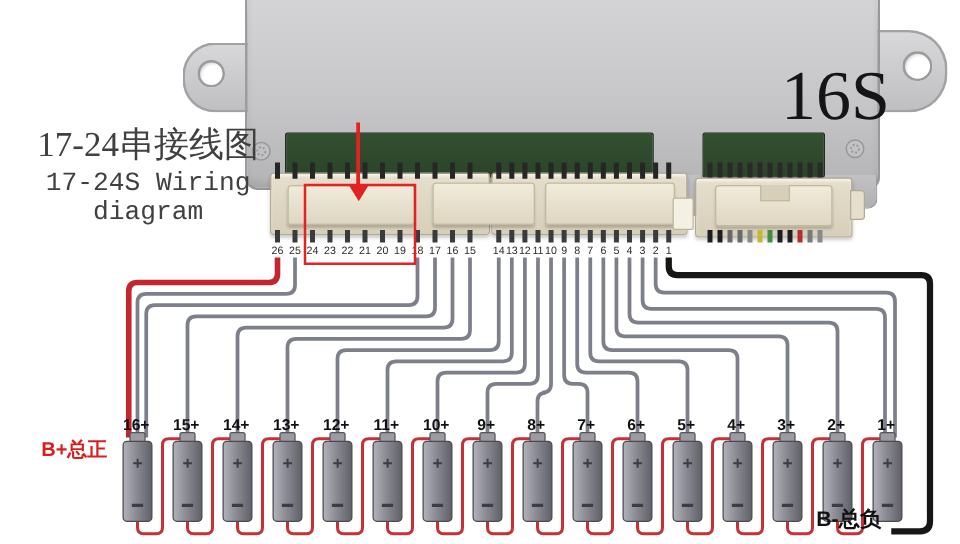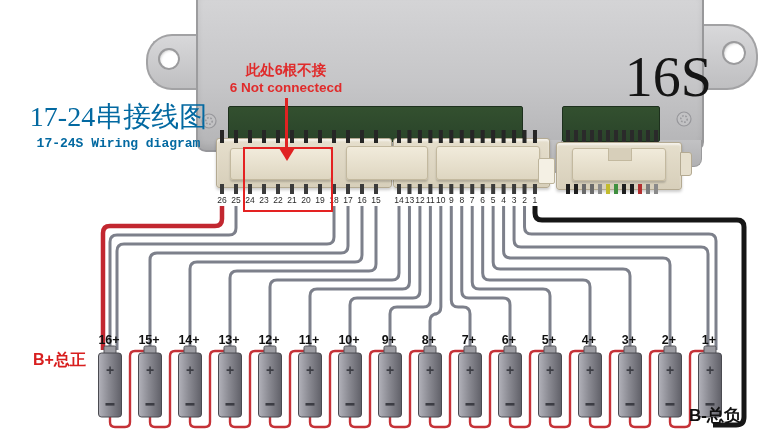--- a/index.html
+++ b/index.html
@@ -49,25 +49,25 @@
   #annotation .zh{font-size:14.5px;font-weight:bold;}
   #annotation .en{font-size:13.5px;font-weight:600;}
   #arrow-line{left:285px;top:98px;width:3px;height:52px;background:#e02222;}
   #arrow-head{left:279px;top:148px;width:0;height:0;border-left:8px solid transparent;
       border-right:8px solid transparent;border-top:13px solid #e02222;}
   #nc-box{left:243px;top:147px;width:86px;height:61px;border:2px solid #e42222;background:transparent;}
 
   
   #model-label{left:592px;top:48px;width:120px;text-align:right;
      font-family:"Liberation Serif",serif;font-size:56px;line-height:58px;color:#151515;}
-  #title-block{left:0;top:100px;width:237px;text-align:center;color:#0369a1;}
+  #title-block{left:0;top:100px;width:237px;text-align:center;color:#404040;}
   #title-block .zh{font-family:"Liberation Serif",serif;font-size:28px;line-height:34px;}
-  #title-block .en{font-family:"Liberation Mono",monospace;font-size:13px;font-weight:700;margin-top:2px;}
+  #title-block .en{font-family:"Liberation Mono",monospace;font-size:21px;font-weight:400;margin-top:2px;}
   #bplus-label{left:33px;top:350px;color:#d81f1f;font-size:16px;font-weight:bold;}
-  #bminus-label{left:653px;top:404px;color:#111;font-size:17px;font-weight:bold;margin-left:36px;}
+  #bminus-label{left:653px;top:404px;color:#111;font-size:17px;font-weight:bold;}
 
   #wire-svg{left:0;top:0;width:768px;height:435px;pointer-events:none;}
 </style>
 </head>
 <body>
 
 <div id="stage">
 
   <div class="abs ear" id="ear-left"></div>
   <div class="abs ear" id="ear-right"></div>
@@ -316,24 +316,20 @@
       <text x="709" y="344" text-anchor="middle" font-size="12.5" font-weight="bold" font-family="&quot;Liberation Sans&quot;,sans-serif" fill="#101010">1+</text>
       <circle cx="209" cy="121" r="7" fill="#c2c2c4" stroke="#97979b" stroke-width="1.2"></circle>
       <circle cx="209" cy="121" r="3.2" fill="none" stroke="#9a9a9e" stroke-width="1.6" stroke-dasharray="1.6 1.6"></circle>
       <circle cx="684" cy="119" r="7" fill="#c2c2c4" stroke="#97979b" stroke-width="1.2"></circle>
       <circle cx="684" cy="119" r="3.2" fill="none" stroke="#9a9a9e" stroke-width="1.6" stroke-dasharray="1.6 1.6"></circle>
     </svg>
 
   <div class="abs" id="nc-box"></div>
   <div class="abs" id="arrow-line"></div>
   <div class="abs" id="arrow-head"></div>
-  <div class="abs" id="annotation">
-    <div class="zh">此处6根不接</div>
-    <div class="en">6 Not connectecd</div>
-  </div>
 
   <div class="abs" id="model-label">16S</div>
   <div class="abs" id="title-block">
     <div class="zh">17-24串接线图</div>
     <div class="en">17-24S Wiring diagram</div>
   </div>
   <div class="abs" id="bplus-label">B+总正</div>
   <div class="abs" id="bminus-label">B-总负</div>
 </div>
 

